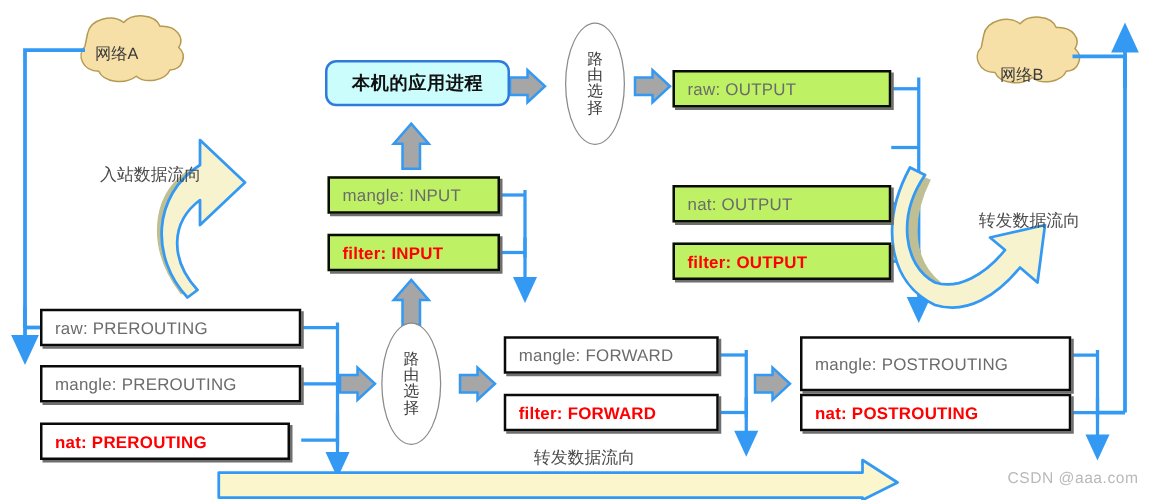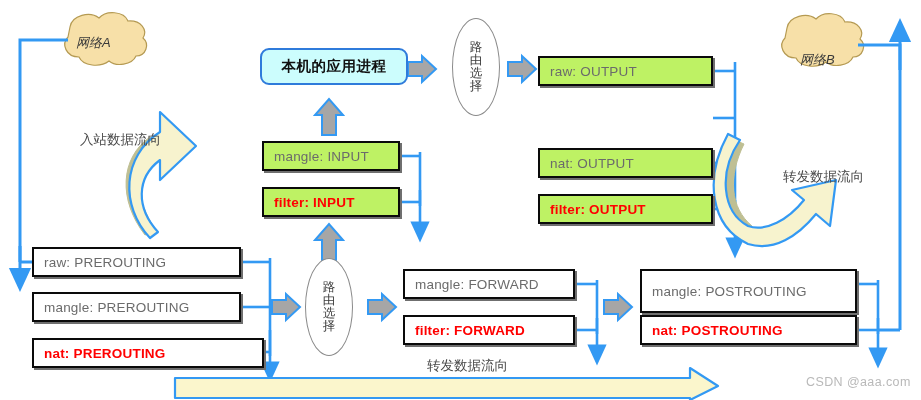--- a/index.html
+++ b/index.html
@@ -53,21 +53,20 @@
     display:flex;flex-direction:column;
     align-items:center;justify-content:center;
     font-size:12.5px;color:#3a3a3a;
     line-height:1.06;
   }
   .route-ellipse span{display:block;}
   .cloud-label{
     position:absolute;
     font-size:13px;color:#3a3a3a;
     white-space:nowrap;
-    font-style:italic;
   }
 
   
   .flow-label{
     position:absolute;
     font-size:13.5px;color:#4a4a4a;
     white-space:nowrap;
   }
   .watermark{
     position:absolute;
@@ -234,21 +233,21 @@
   <div class="chain-box peach red" style="left:538px;top:194px;width:175px;height:30px;">
     <span>filter: OUTPUT</span>
   </div>
 
   <div class="chain-box" style="left:32px;top:247px;width:209px;height:30px;">
     <span>raw: PREROUTING</span>
   </div>
   <div class="chain-box" style="left:32px;top:292px;width:209px;height:30px;">
     <span>mangle: PREROUTING</span>
   </div>
-  <div class="chain-box red" style="left:32px;top:338px;width:232px;height:30px;">
+  <div class="chain-box red" style="left:32px;top:338px;width:200px;height:30px;">
     <span>nat: PREROUTING</span>
   </div>
 
   <div class="chain-box" style="left:403px;top:269px;width:172px;height:30px;">
     <span>mangle: FORWARD</span>
   </div>
   <div class="chain-box red" style="left:403px;top:315px;width:172px;height:30px;">
     <span>filter: FORWARD</span>
   </div>
 

